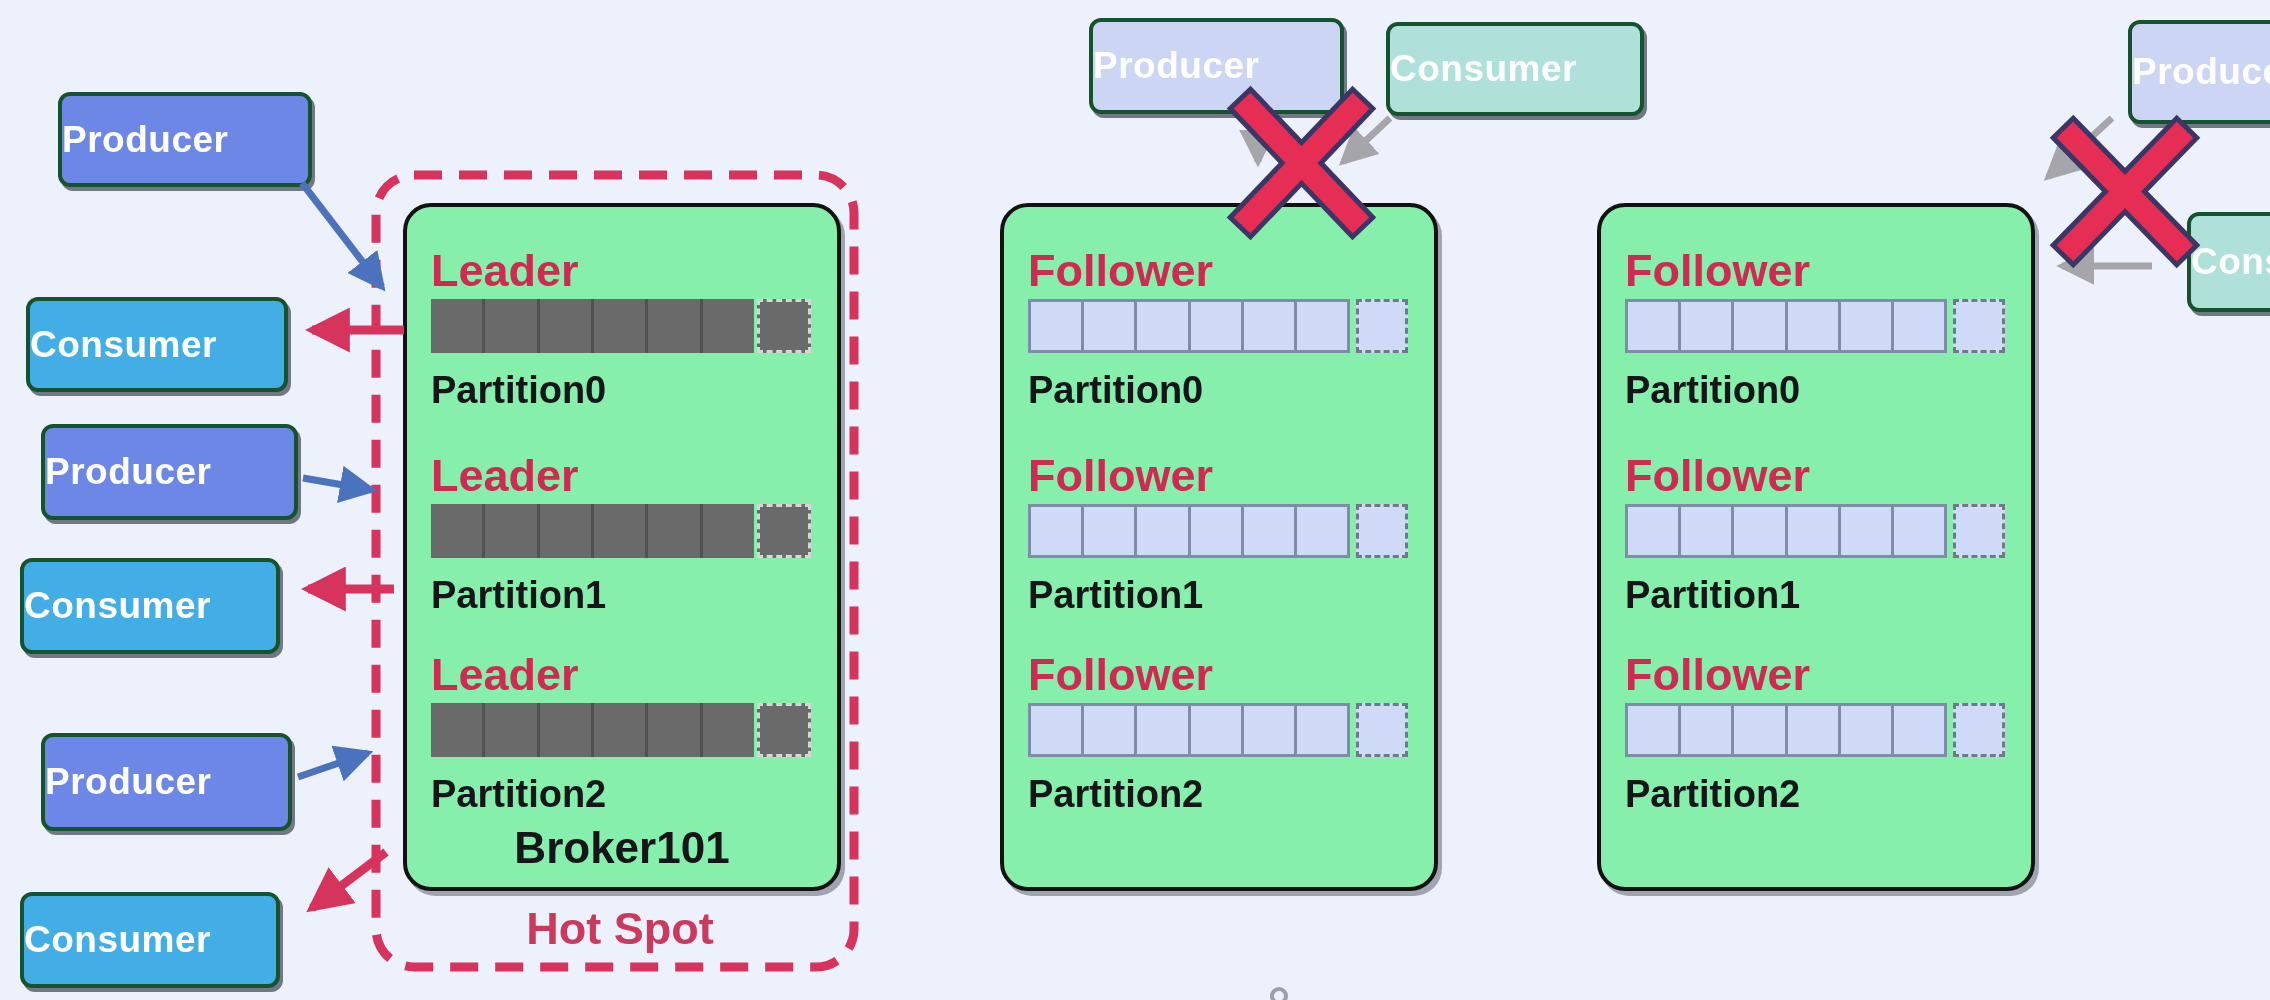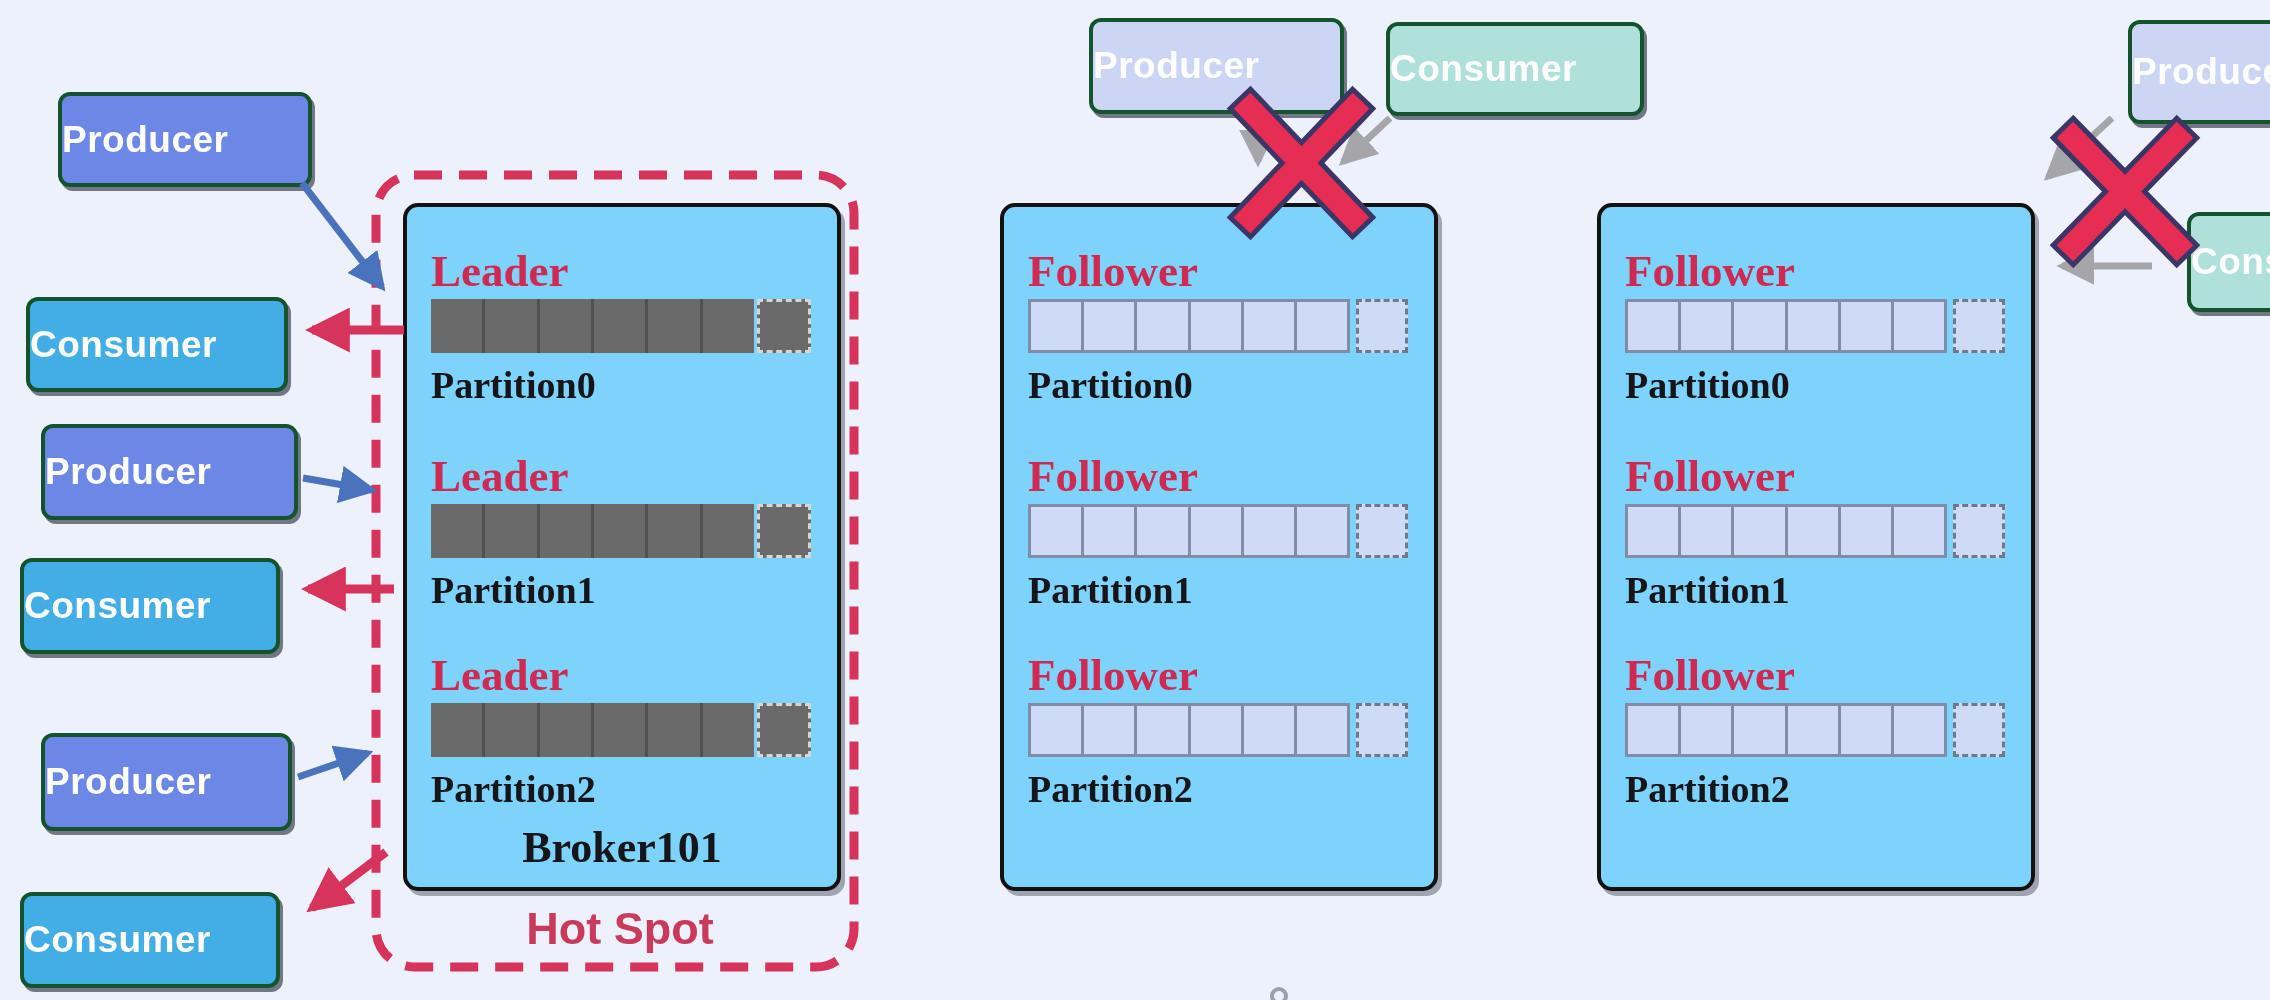--- a/index.html
+++ b/index.html
@@ -14,35 +14,34 @@
     color:#ffffff;font-size:37px;font-weight:bold;letter-spacing:.5px;
     box-shadow:3px 4px 0 rgba(13,19,38,.55);
   }
   .client.producer{background:#6d87e6;}
   .client.consumer{background:#43aee6;}
   .client.producer-faded{background:#ccd6f4;}
   .client.consumer-faded{background:#afe1da;}
   
   .broker{
     position:absolute;width:430px;height:680px;top:203px;
-    background:#7dd3fc;border:4px solid #121212;border-radius:15px;
+    background:#86efac;border:4px solid #121212;border-radius:28px;
     box-shadow:4px 5px 0 rgba(13,19,38,.35);
-    font-family:Liberation Serif, serif;
   }
   .prow{position:absolute;left:24px;width:382px;}
   .prow .role{font-size:45px;font-weight:bold;color:#cf2b52;line-height:48px;height:50px;}
   .bar{display:flex;height:54px;width:380px;margin-top:2px;}
   .cell{flex:1;}
   .bar.leader .cell{background:#6a6a6a;border-right:3px solid #515151;}
   .bar.leader .cell:nth-child(6){border-right:none;}
   .bar.leader .cell.ghost{border:3px dashed #d6d6d6;background:#6a6a6a;margin-left:3px;flex:0 0 48px;}
   .bar.follower .cell{background:#cfdaf7;border:3px solid #7f8da9;margin-left:-3px;}
   .bar.follower .cell:first-child{margin-left:0;}
   .bar.follower .cell.ghost{border:3px dashed #70798a;background:#cfdaf7;margin-left:6px;flex:0 0 46px;}
-  .pname{margin-top:10px;font-size:38px;font-weight:600;color:#15151a;}
+  .pname{margin-top:16px;font-size:38px;font-weight:600;color:#15151a;}
   .broker-name{
     position:absolute;left:0;right:0;bottom:14px;text-align:center;
     font-size:44px;font-weight:600;color:#15151a;
   }
   
   #hotspot-label{
     position:absolute;left:455px;top:903px;width:330px;text-align:center;
     color:#c93a5c;font-size:45px;font-weight:bold;
   }
   

